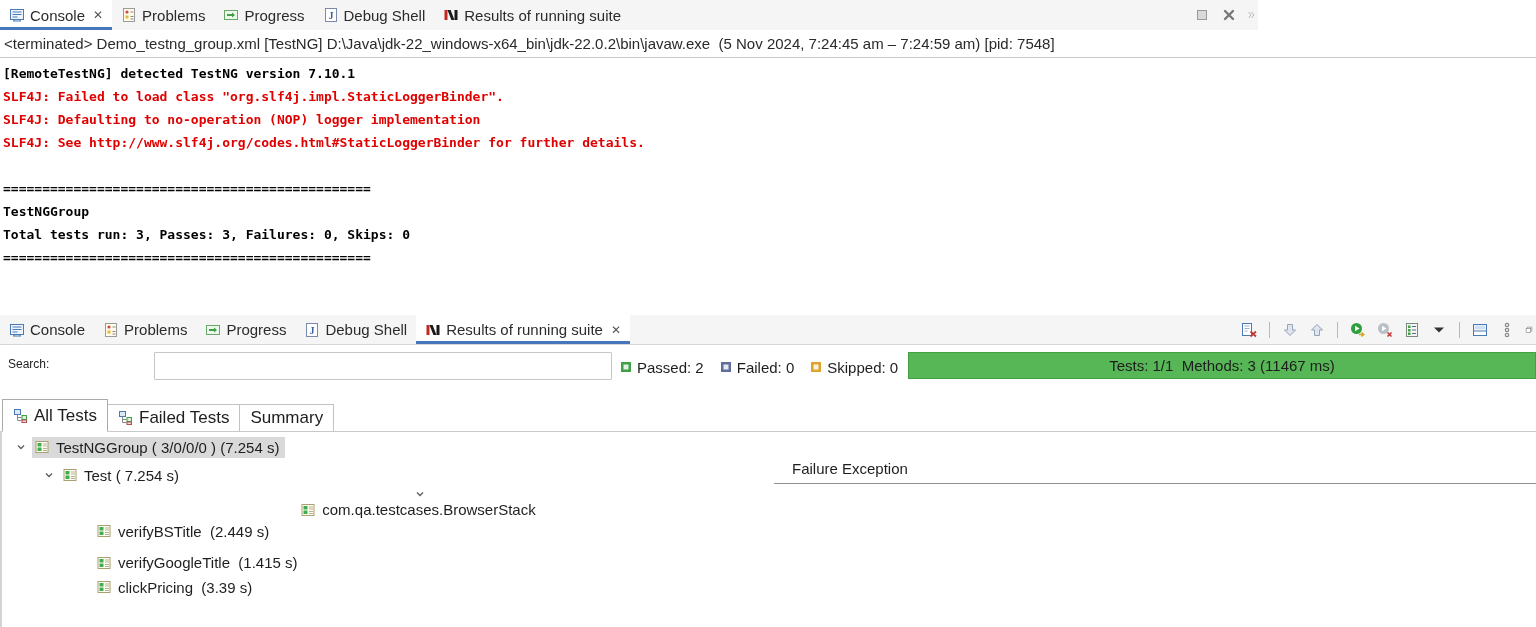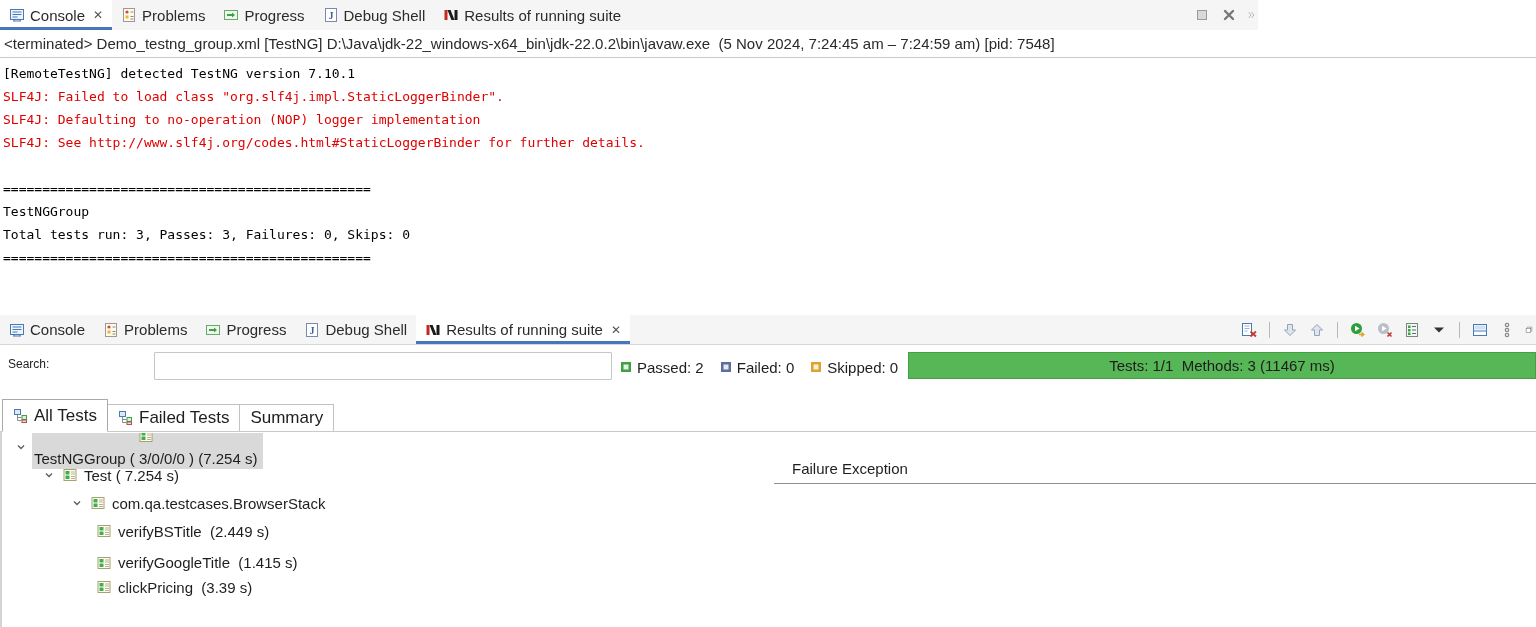--- a/index.html
+++ b/index.html
@@ -14,21 +14,21 @@
   .tabicon{display:inline-flex;width:16px;height:16px;align-items:center;justify-content:center;}
   .tabclose{color:#555;font-size:12px;margin-left:3px;}
   .bar-actions{margin-left:auto;display:flex;align-items:center;gap:9px;padding:0 3px;overflow:hidden;}
   .tb-btn{display:inline-flex;width:18px;height:18px;align-items:center;justify-content:center;}
   .tb-clip{width:8px;overflow:hidden;justify-content:flex-start;}
   .tb-sep{width:1px;height:16px;background:#b9b9b9;margin:0 2px;}
 
   
   .top-tabbar{top:0;left:0;width:1258px;}
   .launch-header{position:absolute;top:31px;left:0;width:1536px;height:27px;line-height:26px;padding-left:4px;font-size:15px;color:#2a2a2a;border-bottom:1px solid #c9c9c9;white-space:pre;box-sizing:border-box;overflow:hidden;}
-  .console-output{position:absolute;top:62px;left:3px;font-family:"DejaVu Sans Mono",monospace;font-weight:normal;font-size:13px;line-height:23px;color:#000;white-space:pre;}
+  .console-output{position:absolute;top:62px;left:3px;font-family:"DejaVu Sans Mono",monospace;font-weight:bold;font-size:13px;line-height:23px;color:#000;white-space:pre;}
   .console-line{min-height:23px;}
   .console-line.err{color:var(--err);}
 
   
   .bottom-view{position:absolute;top:315px;left:0;width:1536px;height:312px;}
   .bottom-tabbar{top:0;left:0;width:1536px;border-bottom:1px solid #d6d6d6;box-sizing:border-box;}
 
   .search-row{position:absolute;top:34px;left:0;width:1536px;height:36px;}
   .search-label{position:absolute;left:8px;top:8px;font-size:12px;}
   .search-input{position:absolute;left:154px;top:3px;width:444px;height:26px;border:1px solid #c6c6c6;border-radius:1px;font-size:14px;padding:0 6px;outline:none;font-family:"Liberation Sans",sans-serif;box-sizing:content-box;}
@@ -44,21 +44,21 @@
   .subtab-row{position:absolute;top:85px;left:2px;height:32px;display:flex;align-items:flex-end;z-index:2;}
   .subtab{display:flex;align-items:center;gap:5px;font-size:17px;padding:0 10px;height:26px;border:1px solid #c2c2c2;border-bottom:none;background:#fff;margin-bottom:1px;white-space:nowrap;}
   .subtab:not(:first-child){border-left:none;}
   .subtab.active{height:31px;margin-bottom:0;border:1px solid #aaa;border-bottom:1px solid #fff;z-index:3;}
 
   .results-body{position:absolute;top:116px;left:0;right:0;bottom:0;border-top:1px solid #c9c9c9;border-left:2px solid #d4d4d4;box-sizing:border-box;}
   .tree-pane{position:absolute;left:0;top:1px;bottom:0;width:772px;overflow:hidden;}
   .tree-row{height:28px;display:flex;align-items:center;font-size:15px;}
   .chevron{width:22px;display:inline-flex;justify-content:center;align-items:center;}
   .row-inner{display:flex;align-items:center;gap:6px;padding:2px 6px 2px 2px;}
-  .row-inner.selected{background:var(--sel);flex-direction:column;}
+  .row-inner.selected{background:var(--sel);}
   .tree-icon{display:inline-flex;width:16px;height:16px;}
   .tree-label{white-space:pre;}
 
   .detail-pane{position:absolute;left:772px;top:1px;right:0;bottom:0;}
   .detail-header{position:absolute;left:0;right:0;top:0;height:30px;display:flex;align-items:center;padding-left:18px;font-size:15px;color:#1e1e1e;border-bottom:1px solid #8f8f8f;margin-top:20px;}
 </style>
 </head>
 <body>
 
 <div class="screen">
@@ -363,21 +363,21 @@
                 <svg width="16" height="16" viewBox="0 0 16 16">
                   <rect x="2" y="2.5" width="12" height="11" fill="#fffef2" stroke="#a8a070"></rect>
                   <rect x="3.5" y="4" width="4" height="3.5" fill="#3fae4c"></rect>
                   <rect x="3.5" y="8.5" width="4" height="3.5" fill="#3fae4c"></rect>
                   <path d="M9 5h4M9 7h4M9 9.5h4M9 11.5h4" stroke="#b8b090" fill="none"></path>
                 </svg>
               </span>
               <span class="tree-label">Test ( 7.254 s)</span>
             </span>
           </div>
-          <div class="tree-row" style="padding-left: 64px;">
+          <div class="tree-row" style="padding-left: 64px; flex-direction: column;">
             <span class="chevron">
               <svg width="10" height="10" viewBox="0 0 10 10">
                 <polyline points="2,3.5 5,6.5 8,3.5" fill="none" stroke="#5f5f5f" stroke-width="1.4"></polyline>
               </svg>
             </span>
             <span class="row-inner">
               <span class="tree-icon">
                 <svg width="16" height="16" viewBox="0 0 16 16">
                   <rect x="2" y="2.5" width="12" height="11" fill="#fffef2" stroke="#a8a070"></rect>
                   <rect x="3.5" y="4" width="4" height="3.5" fill="#3fae4c"></rect>

